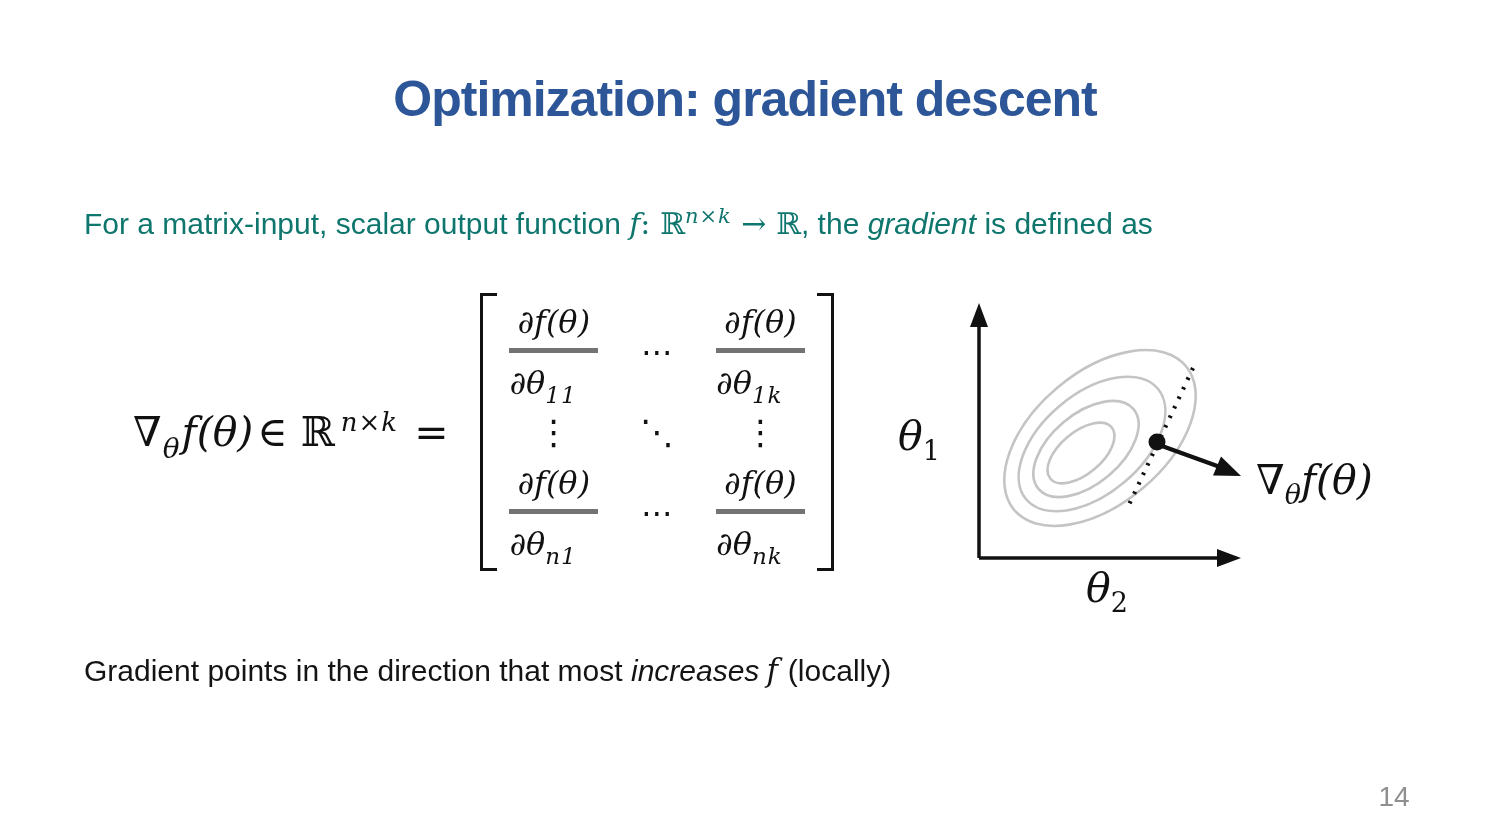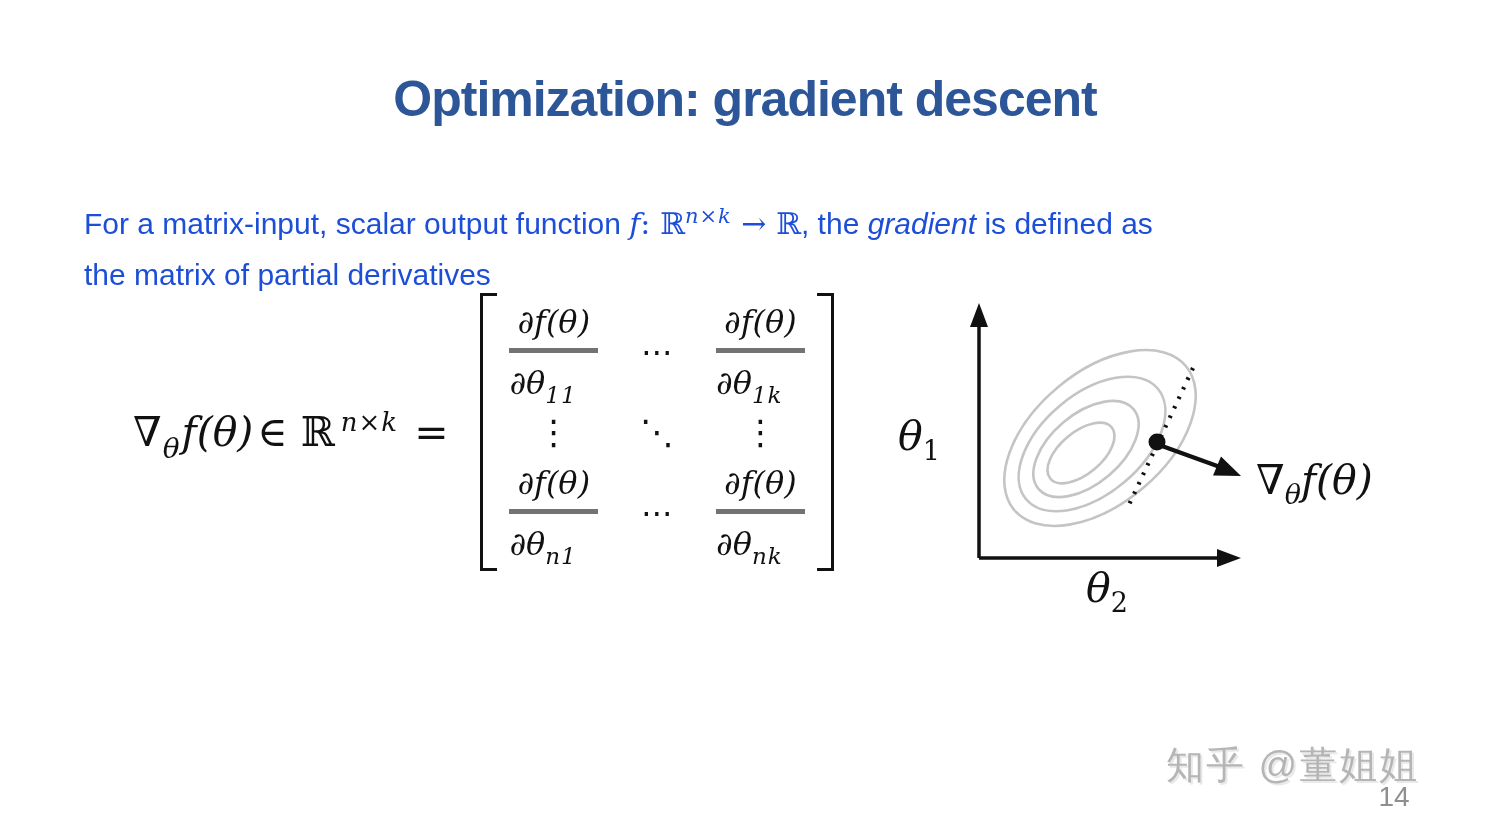--- a/index.html
+++ b/index.html
@@ -26,21 +26,21 @@
     letter-spacing: -1px;
     color: #2c5698;
   }
 
   
   .intro {
     position: absolute;
     left: 84px; top: 200px;
     font-size: 30px;
     line-height: 47px;
-    color: #1d4ed8;
+    color: #0f766e;
     white-space: nowrap;
   }
   .conclusion {
     position: absolute;
     left: 84px; top: 652px;
     font-size: 30px;
     color: #141414;
     white-space: nowrap;
   }
   .it  { font-style: italic; }
@@ -148,21 +148,20 @@
 </style>
 </head>
 <body>
 
 <div class="slide">
 
   <h1 class="title">Optimization: gradient descent</h1>
 
   <div class="intro">
     <div><span>For a matrix-input, scalar output function </span><span class="mi">f</span><span class="m">: ℝ</span><span class="msup">n×k</span><span class="m"> → ℝ</span><span>, the </span><span class="it">gradient</span><span> is defined as</span></div>
-    <div>the matrix of partial derivatives</div>
   </div>
 
   <div class="equation">
     <div class="lhs"><span>∇</span><span class="sub">θ</span><span class="it">f(θ)</span><span class="inr">∈ ℝ</span><span class="sup">n×k</span><span class="eq">=</span></div>
 
     <div class="matrix">
       <div class="bracket left"></div>
       <div class="cells">
         <div class="frac">
           <div class="num">∂f(θ)</div>
@@ -208,17 +207,17 @@
 
     <line x1="1162" y1="446" x2="1220" y2="467" stroke="#111" stroke-width="4.2"></line>
     <polygon points="1241,476 1213,475.5 1221,456.5" fill="#111"></polygon>
 
     <text x="898" y="450" class="dlabel"><tspan class="svg-it">θ</tspan><tspan class="svg-sub" dy="10">1</tspan></text>
     <text x="1086" y="602" class="dlabel"><tspan class="svg-it">θ</tspan><tspan class="svg-sub" dy="10">2</tspan></text>
 
     <text x="1256" y="494" class="dlabel"><tspan>∇</tspan><tspan class="svg-sub svg-it" dy="10">θ</tspan><tspan class="svg-it" dy="-10">f(θ)</tspan></text>
   </svg>
 
-
-  <div class="watermark">知乎 @董姐姐</div>
+  <div class="conclusion"><span>Gradient points in the direction that most </span><span class="it">increases</span><span class="mi cf">f</span><span>(locally)</span></div>
+
   <div class="page-number">14</div>
 
 </div>
 
 </body></html>

